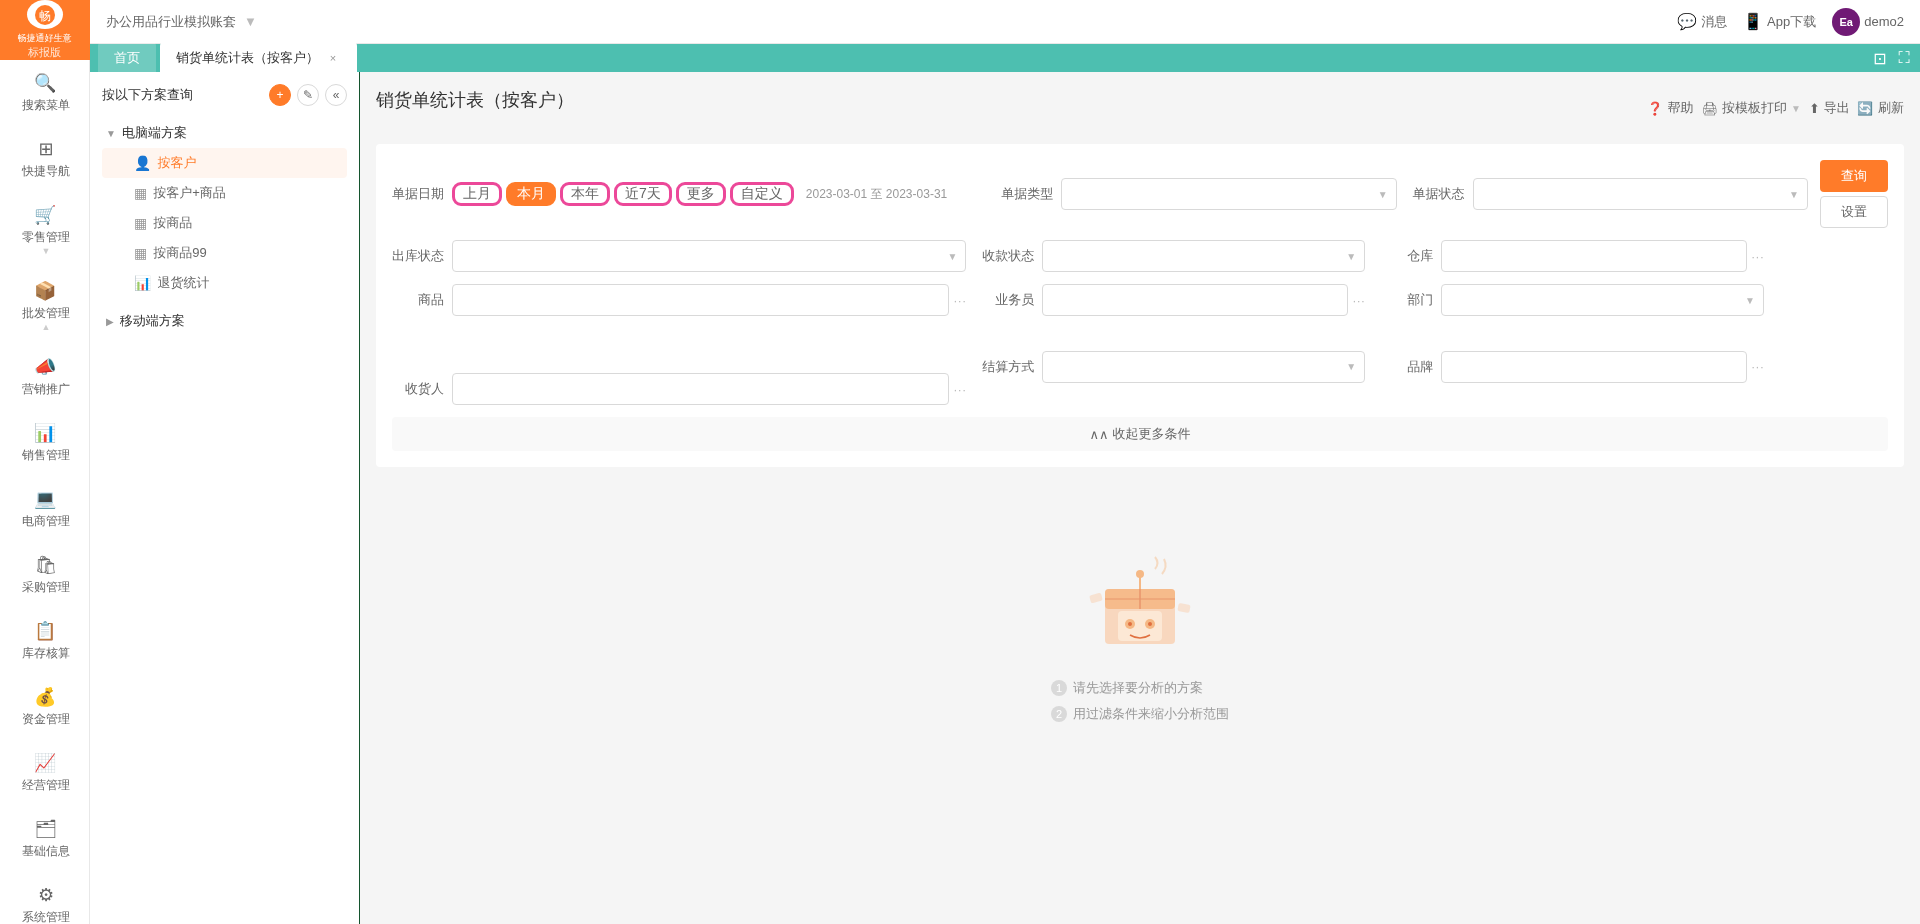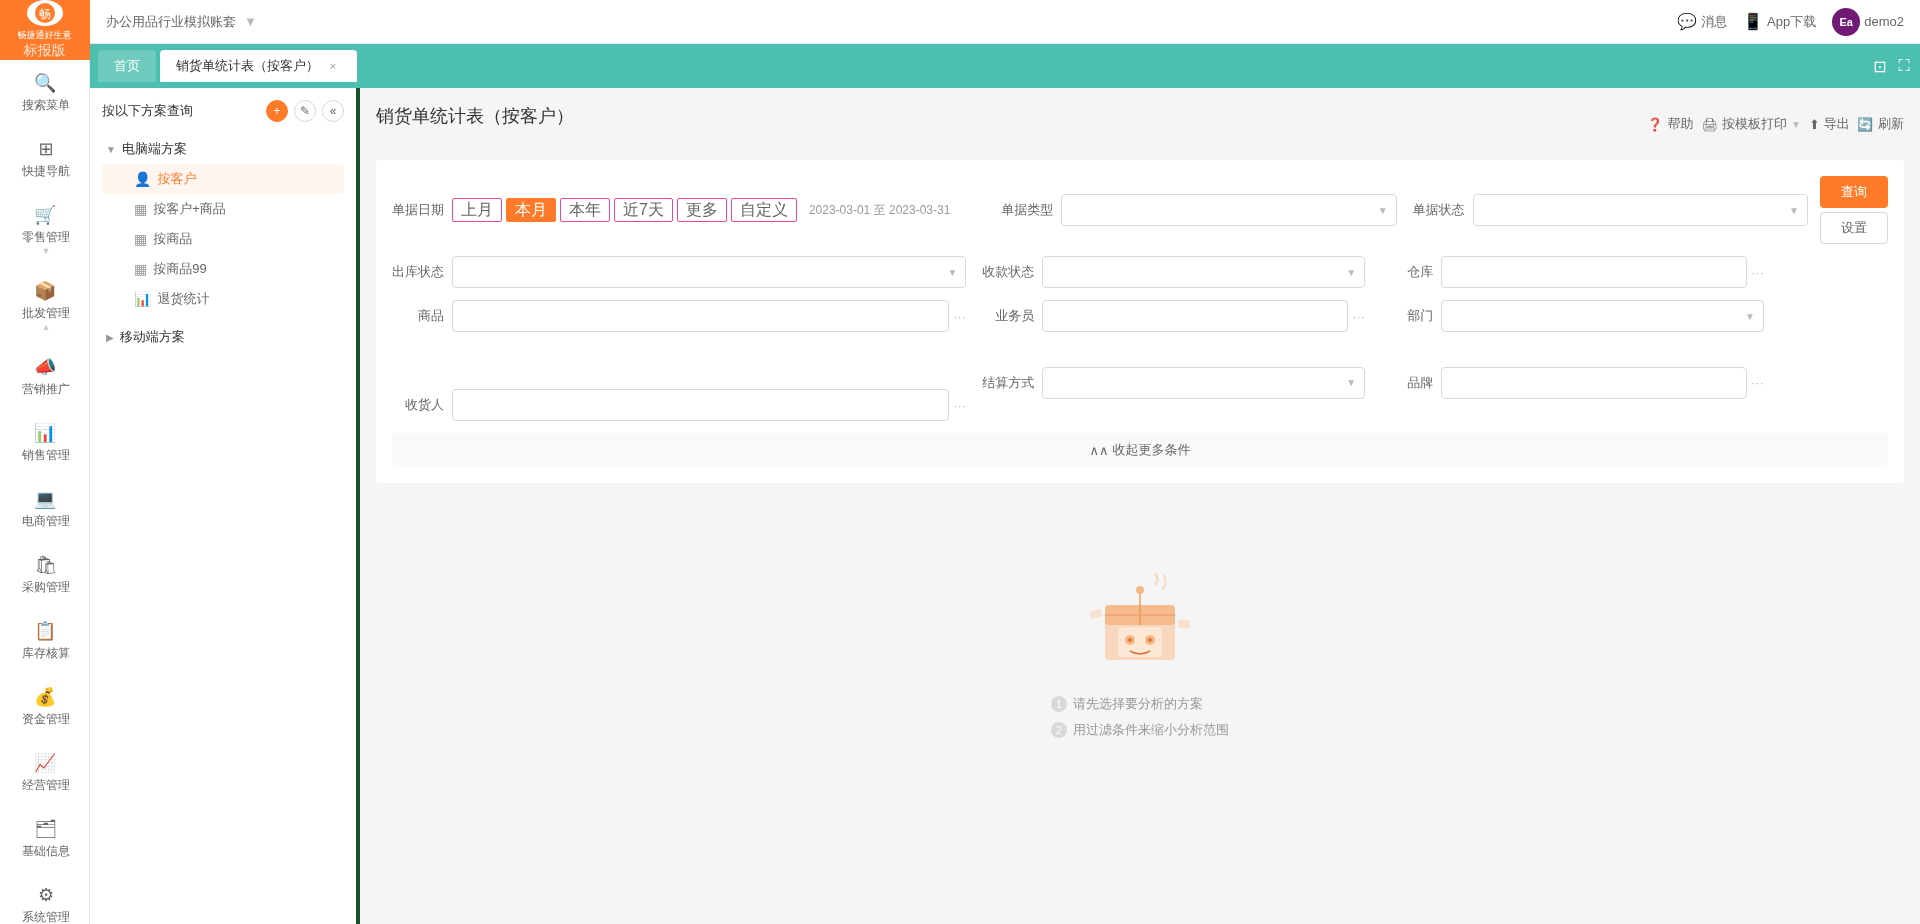--- a/index.html
+++ b/index.html
@@ -18,33 +18,33 @@
     .main { flex: 1; display: flex; flex-direction: column; height: 924px; }
 
     
     .top-header { height: 44px; background: #fff; border-bottom: 1px solid #e8e8e8; display: flex; align-items: center; justify-content: space-between; padding: 0 16px; }
     .header-left { display: flex; align-items: center; gap: 8px; font-size: 13px; color: #666; }
     .header-right { display: flex; align-items: center; gap: 16px; font-size: 13px; color: #666; }
     .header-right-item { display: flex; align-items: center; gap: 4px; cursor: pointer; }
     .avatar { width: 28px; height: 28px; border-radius: 50%; background: #701a75; color: #fff; display: flex; align-items: center; justify-content: center; font-size: 11px; font-weight: bold; }
 
     
-    .tab-bar { height: 44px; background: #4dbfb0; display: flex; align-items: center; padding: 0 8px; gap: 4px; }
+    .tab-bar { height: 28px; background: #4dbfb0; display: flex; align-items: center; padding: 0 8px; gap: 4px; }
     .tab { height: 32px; padding: 0 16px; border-radius: 4px 4px 0 0; display: flex; align-items: center; gap: 6px; cursor: pointer; font-size: 13px; color: #fff; }
     .tab.home { background: rgba(255,255,255,0.2); }
     .tab.active { background: #fff; color: #333; border-radius: 4px 4px 0 0; }
     .tab-close { width: 16px; height: 16px; display: flex; align-items: center; justify-content: center; border-radius: 50%; font-size: 11px; color: #999; cursor: pointer; }
     .window-controls { margin-left: auto; display: flex; gap: 8px; }
     .win-btn { width: 16px; height: 16px; cursor: pointer; color: #fff; font-size: 14px; display: flex; align-items: center; justify-content: center; }
 
     
     .content { flex: 1; display: flex; background: #f5f5f5; overflow: hidden; }
 
     
-    .scheme-panel { width: 270px; background: #fff; border-right: 4px solid #14532d; padding: 12px 0; overflow-y: auto; }
+    .scheme-panel { width: 270px; background: #fff; border-right: 1px solid #14532d; padding: 12px 0; overflow-y: auto; }
     .scheme-panel-header { display: flex; align-items: center; justify-content: space-between; padding: 0 12px 8px; font-size: 13px; color: #333; font-weight: 500; }
     .scheme-panel-actions { display: flex; gap: 6px; }
     .scheme-action-btn { width: 22px; height: 22px; border-radius: 50%; border: 1px solid #d9d9d9; background: #fff; cursor: pointer; display: flex; align-items: center; justify-content: center; font-size: 12px; color: #666; }
     .scheme-action-btn.orange { background: #ff7b29; border-color: #ff7b29; color: #fff; }
     .scheme-category { padding: 4px 12px; }
     .scheme-category-header { display: flex; align-items: center; gap: 6px; padding: 6px 4px; cursor: pointer; font-size: 13px; color: #333; }
     .scheme-category-header .arrow { font-size: 10px; color: #999; }
     .scheme-item { padding: 6px 8px 6px 32px; cursor: pointer; font-size: 13px; color: #666; display: flex; align-items: center; gap: 6px; border-radius: 4px; }
     .scheme-item.active { background: #fff5ef; color: #ff7b29; }
     .scheme-item .item-icon { font-size: 14px; color: #999; }
@@ -62,21 +62,21 @@
     .filter-row { display: flex; align-items: center; margin-bottom: 12px; gap: 0; }
     .filter-row:last-child { margin-bottom: 0; }
     .filter-item { display: flex; align-items: center; flex: 1; min-width: 0; }
     .filter-label { color: #666; font-size: 13px; min-width: 60px; text-align: right; padding-right: 8px; white-space: nowrap; }
     .filter-control { flex: 1; min-width: 0; }
     .filter-input { width: 100%; height: 32px; border: 1px solid #d9d9d9; border-radius: 4px; padding: 0 8px; font-size: 13px; color: #333; outline: none; }
     .filter-select { width: 100%; height: 32px; border: 1px solid #d9d9d9; border-radius: 4px; padding: 0 8px; font-size: 13px; color: #333; background: #fff; outline: none; display: flex; align-items: center; justify-content: space-between; cursor: pointer; }
     .filter-select-placeholder { color: #bbb; }
     .filter-dots { color: #bbb; cursor: pointer; margin-left: 4px; }
     .date-range-row { display: flex; align-items: center; gap: 4px; }
-    .date-btn { height: 24px; padding: 0 8px; border: 1px solid #ec4899; border-radius: 2px; font-size: 16px; cursor: pointer; background: #fff; color: #666; }
+    .date-btn { height: 24px; padding: 0 8px; border: 3px solid #ec4899; border-radius: 9px; font-size: 14px; cursor: pointer; background: #fff; color: #666; }
     .date-btn.active { background: #ff7b29; border-color: #ff7b29; color: #fff; }
     .date-range-text { font-size: 12px; color: #999; text-align: center; }
 
     .collapse-bar { display: flex; align-items: center; justify-content: center; padding: 8px; cursor: pointer; color: #666; font-size: 13px; background: #f9f9f9; border-radius: 4px; margin-top: 4px; }
 
     
     .btn-query { height: 32px; padding: 0 20px; background: #ff7b29; color: #fff; border: none; border-radius: 4px; font-size: 13px; cursor: pointer; }
     .btn-settings { height: 32px; padding: 0 20px; background: #fff; color: #666; border: 1px solid #d9d9d9; border-radius: 4px; font-size: 13px; cursor: pointer; }
 
     
@@ -101,21 +101,21 @@
 
 <div class="sidebar">
   <div class="logo">
     <div class="logo-icon">
       <svg viewBox="0 0 24 24" fill="#ff7b29">
           <circle cx="12" cy="12" r="10" fill="#ff7b29"></circle>
           <text x="6" y="17" font-size="12" fill="#fff">畅</text>
         </svg>
     </div>
     <span style="font-size:9px;color:#fff;margin-top:1px;">畅捷通好生意</span>
-    <span style="font-size:14px;color:rgba(255,255,255,0.8);text-align:center;">标报版</span>
+    <span style="font-size:11px;color:rgba(255,255,255,0.8);text-align:center;">标报版</span>
   </div>
   <div class="sidebar-nav">
     <div class="sidebar-item">
       <span class="sidebar-item-icon">🔍</span>
       <span>搜索菜单</span>
     </div>
     <div class="sidebar-item">
       <span class="sidebar-item-icon">⊞</span>
       <span>快捷导航</span>
     </div>

